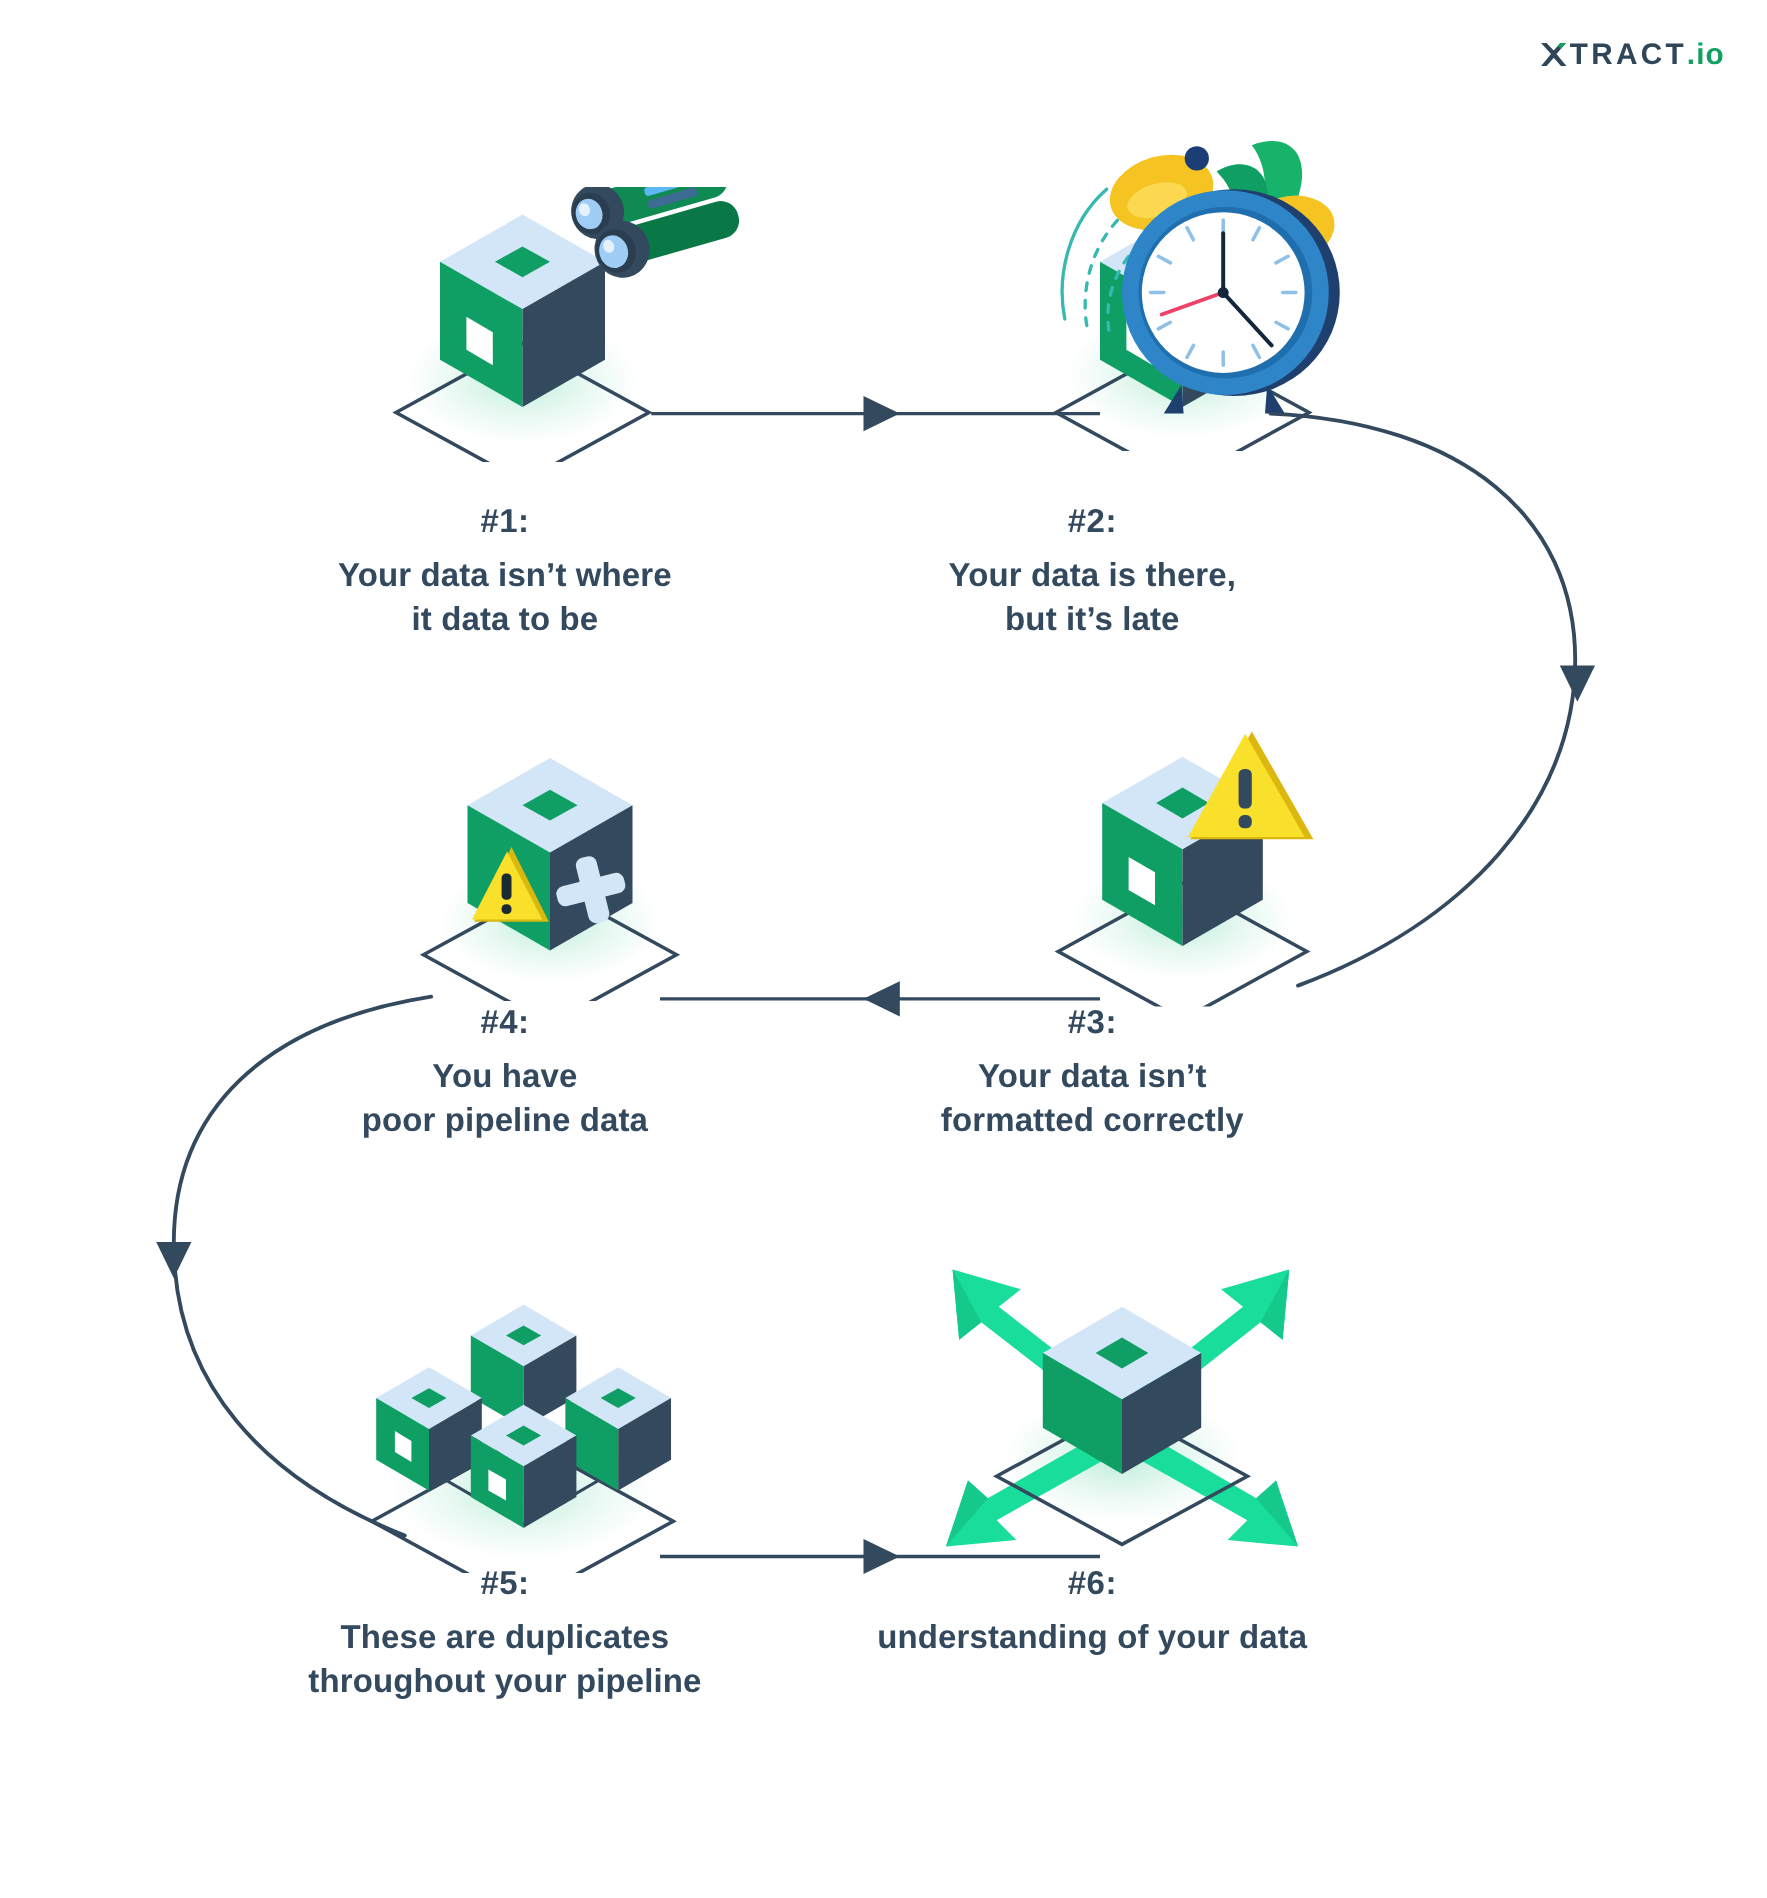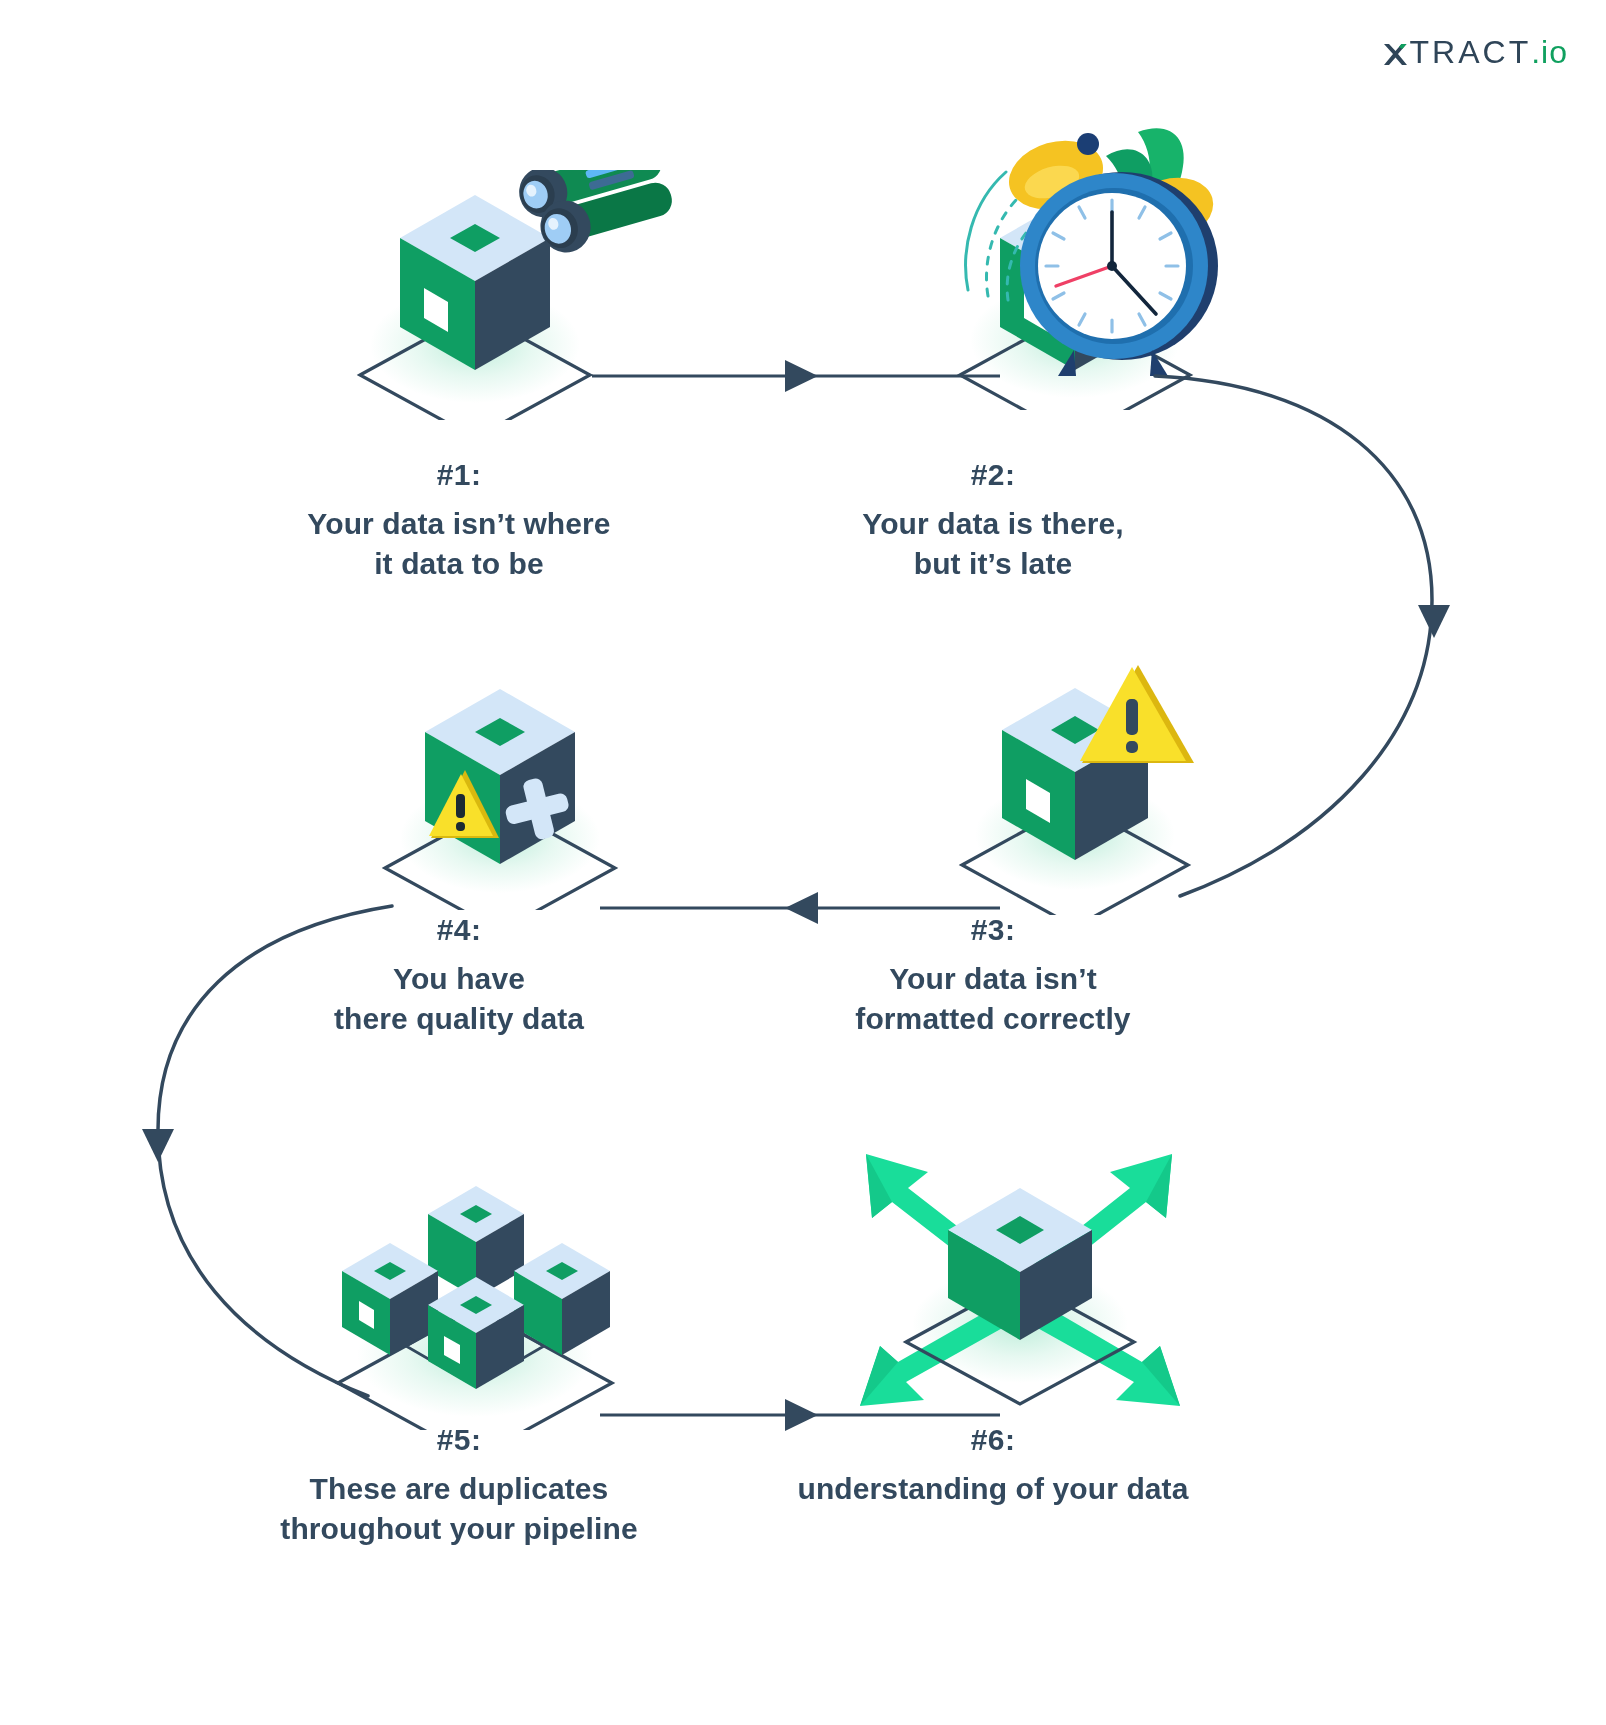--- a/index.html
+++ b/index.html
@@ -9,21 +9,21 @@
     font-family:"Liberation Sans", sans-serif;
     position:relative;
     overflow:hidden;
     color:#33495e;
   }
   #stage{position:absolute;inset:0;}
 
   
   .logo{
     position:absolute;right:38px;top:34px;
-    font-size:32px;font-weight:normal;letter-spacing:3px;
+    font-size:27px;font-weight:bold;letter-spacing:3px;
     color:#2f4558;display:flex;align-items:center;
   }
   .logo .xmark{position:relative;display:inline-block;width:26px;height:27px;margin-right:2px;}
   .logo .dotio{color:#10a05f;letter-spacing:1px;}
 
   
   svg.layer{position:absolute;left:0;top:0;width:1606px;height:1725px;overflow:visible;}
   svg.layer.lines{z-index:1;}
 
   
@@ -231,21 +231,21 @@
 
       <g transform="translate(203,148) rotate(30) skewX(-2)">
         <rect x="-9" y="-30" width="19" height="62" rx="7" fill="#d3e6f8" transform="rotate(45)"></rect>
         <rect x="-9" y="-30" width="19" height="62" rx="7" fill="#d3e6f8" transform="rotate(-45)"></rect>
       </g>
     </svg>
   </div>
   <div class="caption" style="left:199px;top:910px;">
     <span class="num">#4:</span>
     <span class="txt">You have</span>
-    <span class="txt">there quality data</span>
+    <span class="txt">poor pipeline data</span>
   </div>
 
   <div class="node" style="left:310px;top:1150px;width:330px;height:280px;">
     <svg width="330" height="280" viewBox="0 0 330 280">
       <ellipse cx="165" cy="205" rx="118" ry="62" fill="url(#glowG)"></ellipse>
       <path d="M28 233 L165 158 L302 233 L165 308 Z" fill="none" stroke="#33495e" stroke-width="3.2"></path>
       <path d="M96 196 L165 156 L234 196 L165 236 Z" fill="none" stroke="#33495e" stroke-width="2.8"></path>
 
       <g>
         <path d="M118 64 L166 36 L214 64 L166 92 Z" fill="#d3e6f8"></path>

